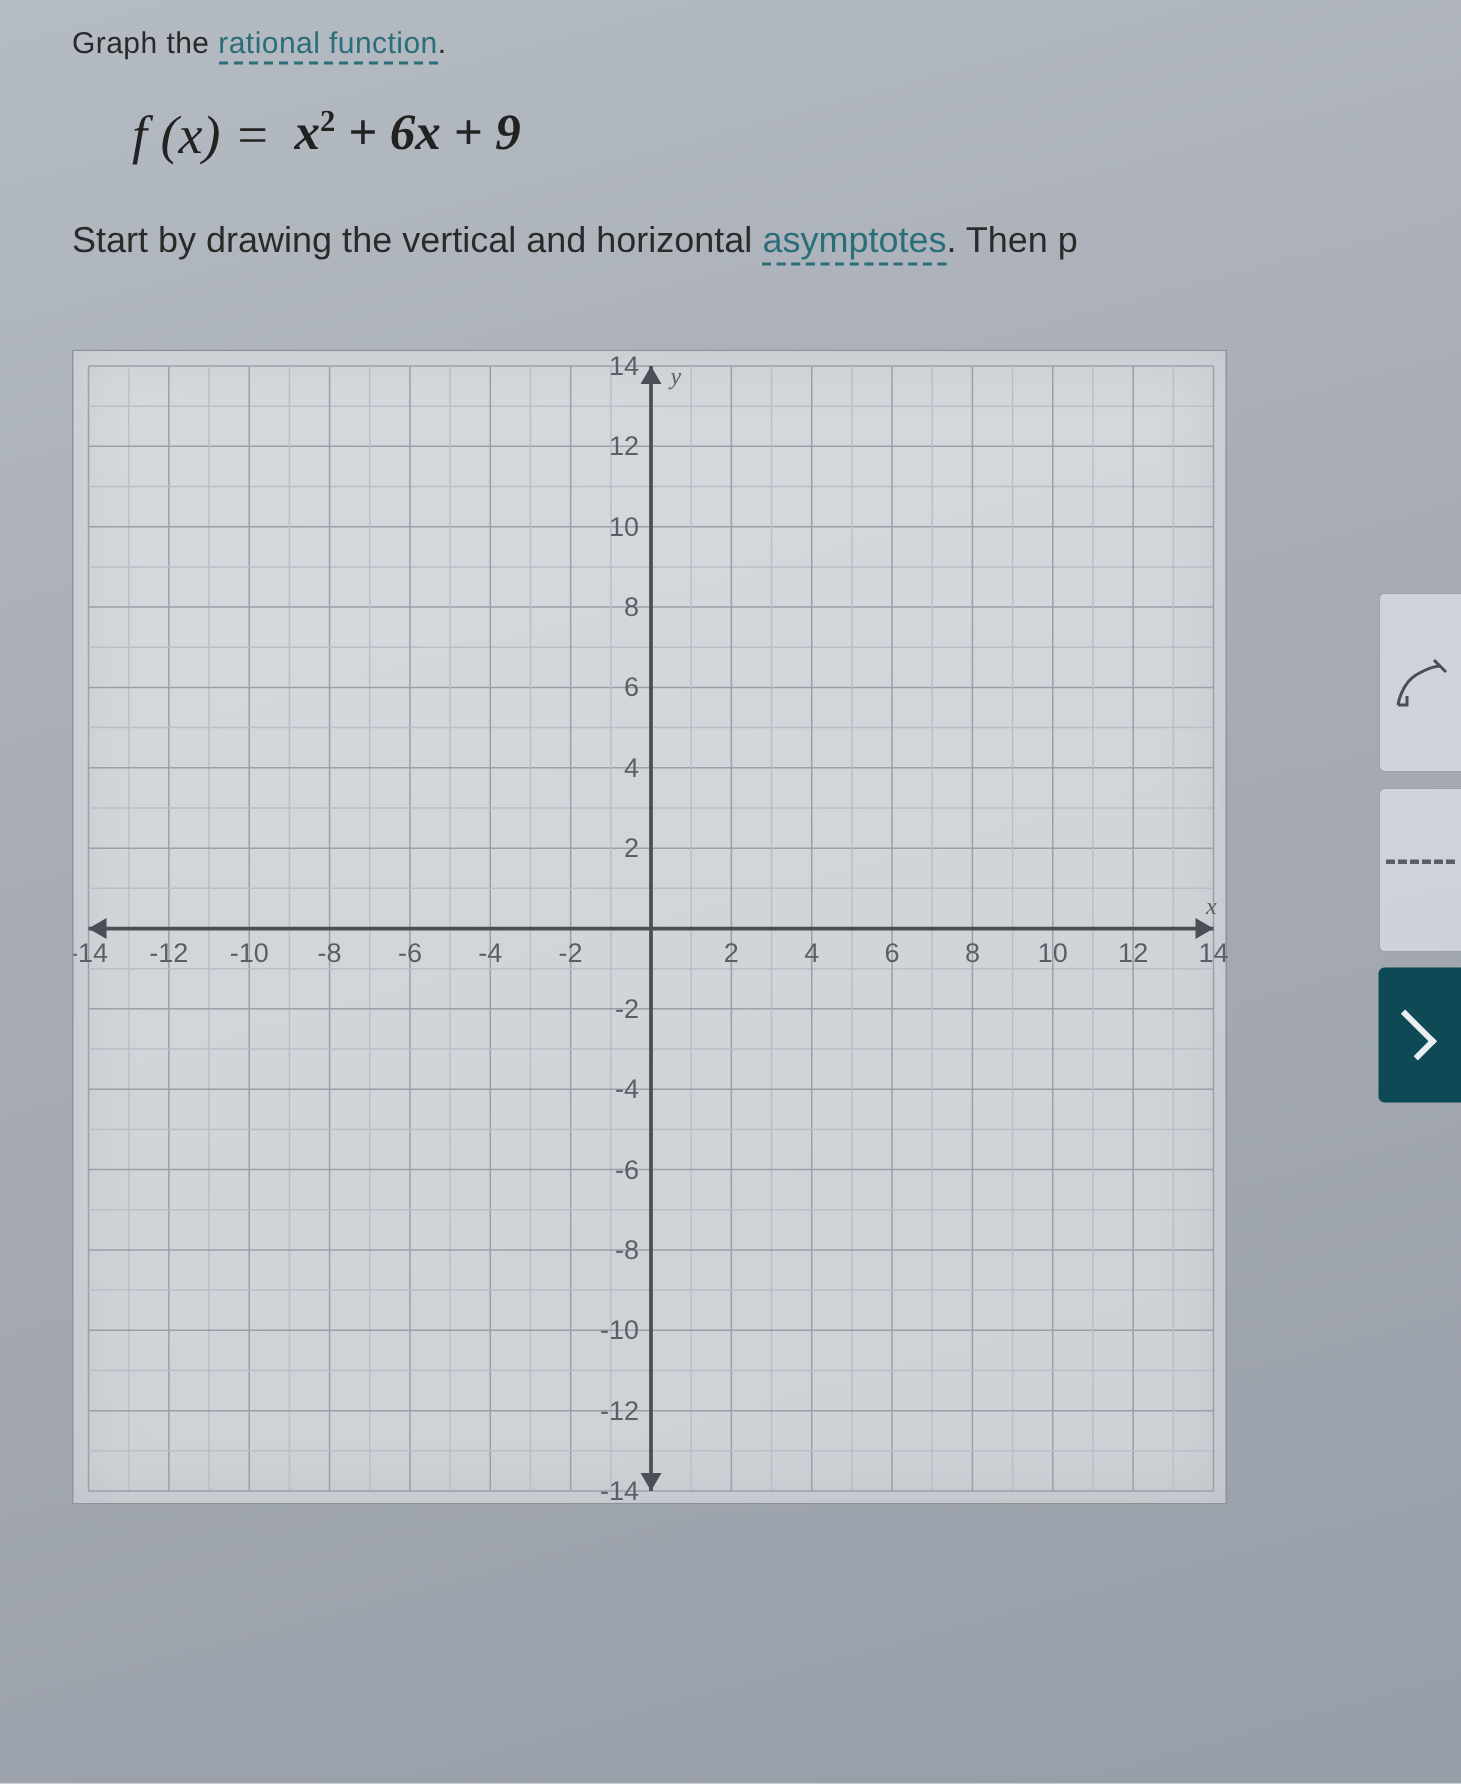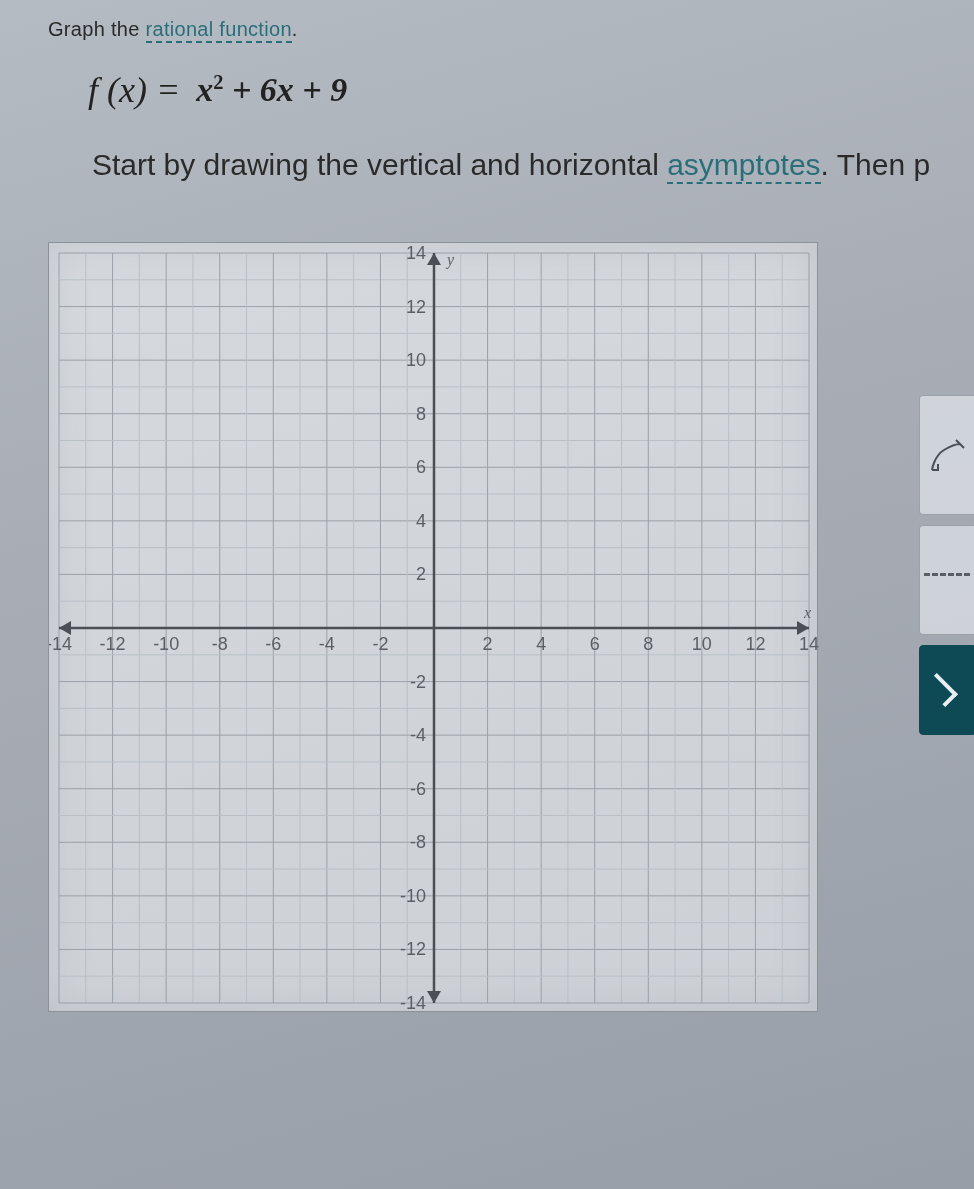--- a/index.html
+++ b/index.html
@@ -25,40 +25,39 @@
     border-bottom: 2px dashed #2a6e7a;
     padding-bottom: 1px;
   }
   .equation {
     font-family: "Times New Roman", Times, serif;
     font-size: 36px;
     font-style: italic;
     color: #222;
     margin: 0 0 34px 40px;
     display: flex;
-    align-items: flex-end;
+    align-items: center;
     gap: 8px;
   }
   .frac {
     display: inline-flex;
     flex-direction: column;
     align-items: center;
     font-size: 34px;
     font-weight: bold;
   }
   .frac .num { padding: 0 8px 2px; }
   .frac .den { padding: 2px 8px 0; border-top: 2px solid #222; }
   .sup { font-size: 0.6em; vertical-align: super; font-style: normal; }
   .prompt-line2 {
-    font-size: 30px;
+    font-size: 24px;
     color: #2a2a2a;
     line-height: 1.35;
     margin-bottom: 8px;
     max-width: 930px;
-    text-align: center;
   }
   .graph-wrap {
     margin: 56px 0 0 48px;
     position: relative;
   }
   .graph-frame {
     width: 770px;
     height: 770px;
     background: rgba(245,247,250,0.55);
     border: 1px solid #8c9299;

